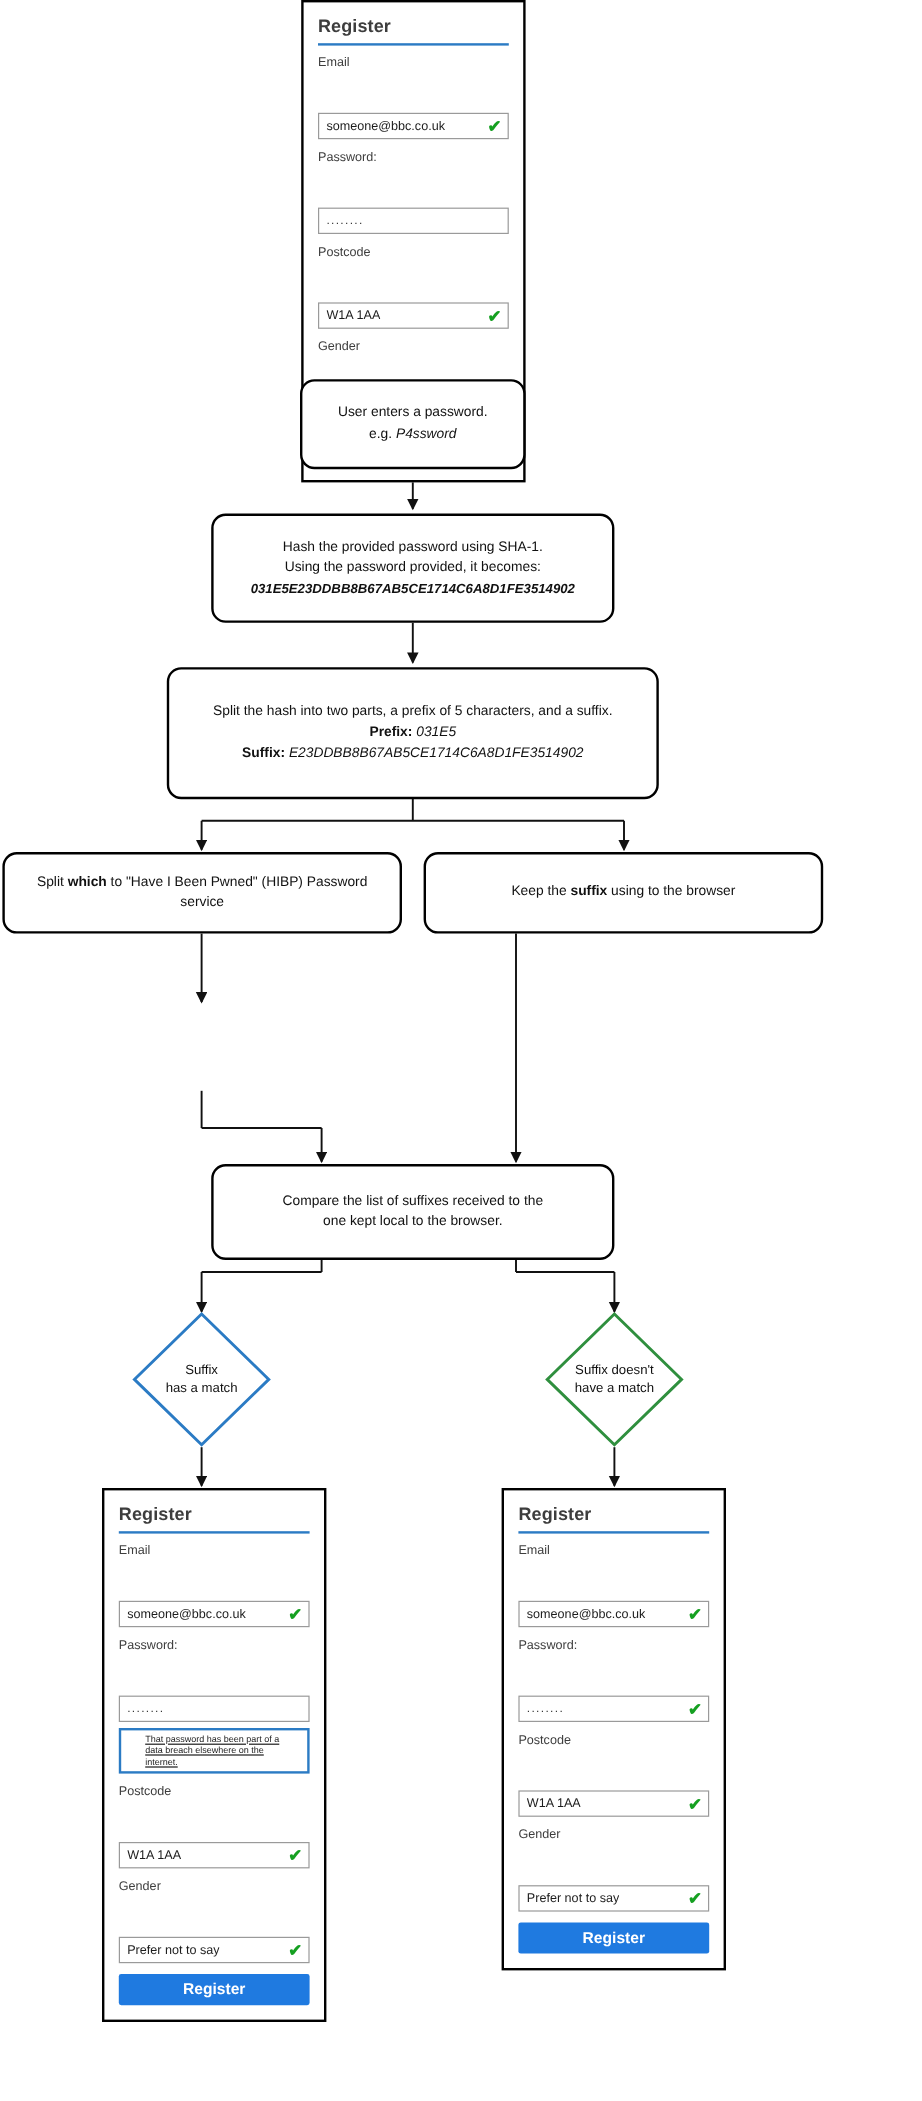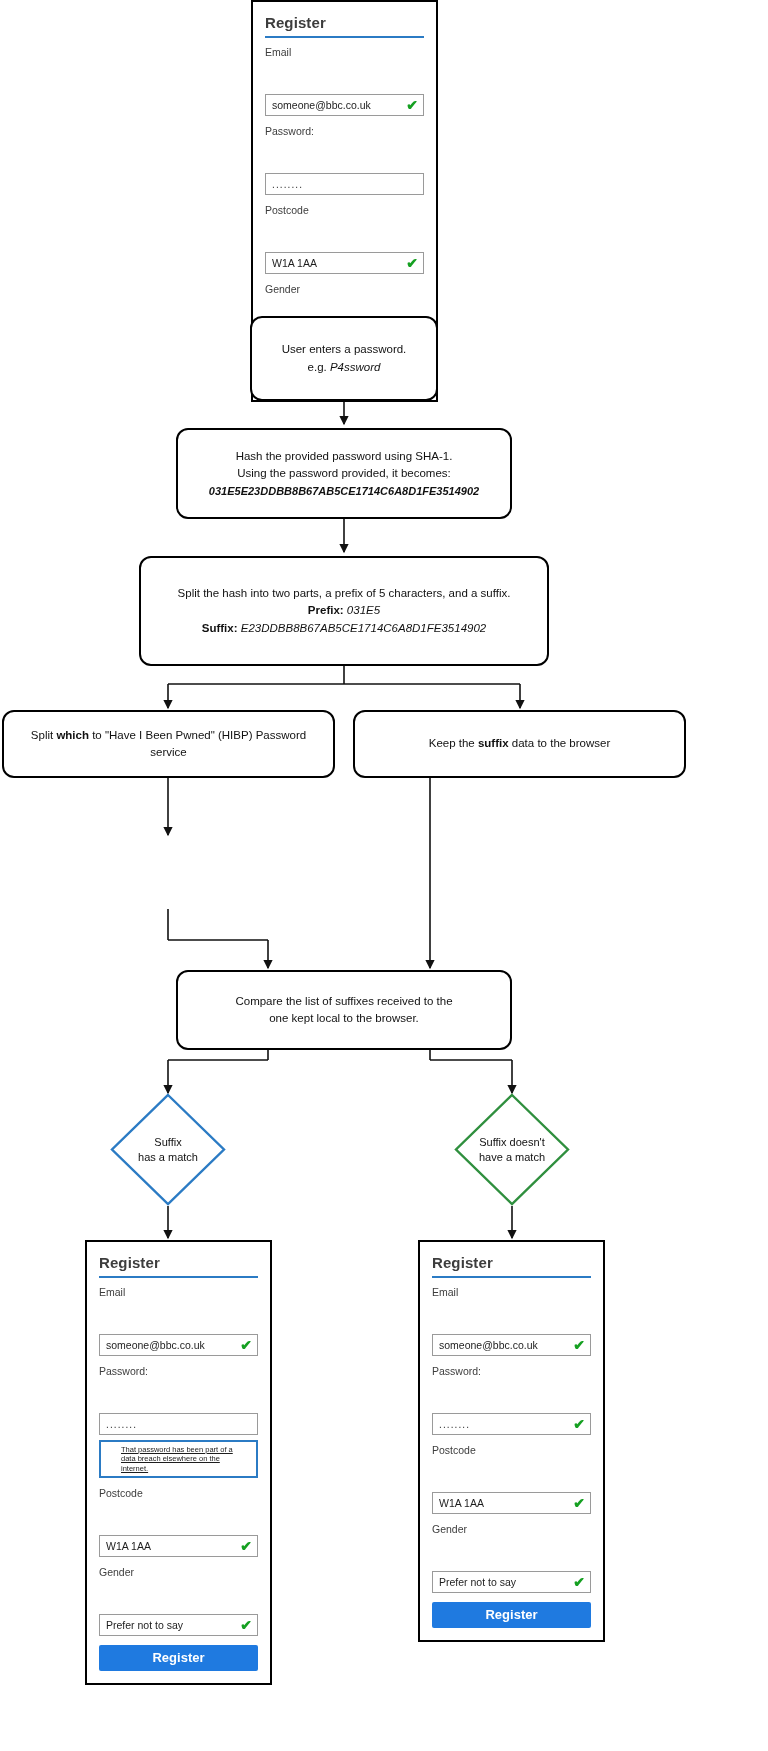--- a/index.html
+++ b/index.html
@@ -225,21 +225,21 @@
       <div class="fld-label">Gender</div>
       <div class="fld-box">
         <span class="fld-val">Prefer not to say</span>
         <span class="tick">✔</span>
       </div>
     </div>
 
     <div class="reg-btn">Register</div>
   </div>
 
-  <div class="node proc" style="left:250px; top:316px; width:188px; height:85px;">
+  <div class="node proc" style="left:250px; top:316px; width:188px; height:75px;">
     <span class="ln">User enters a password.</span>
     <span class="ln"><span>e.g. </span><span class="it">P4ssword</span></span>
   </div>
 
   <div class="node proc" style="left:176px; top:428px; width:336px; height:91px;text-align:center;">
     <span class="ln">Hash the provided password using SHA-1.</span>
     <span class="ln">Using the password provided, it becomes:</span>
     <span class="ln it bd" style="font-size:11px;">031E5E23DDBB8B67AB5CE1714C6A8D1FE3514902</span>
   </div>
 
@@ -247,21 +247,21 @@
     <span class="ln">Split the hash into two parts, a prefix of 5 characters, and a suffix.</span>
     <span class="ln"><span class="bd">Prefix:</span><span class="it"> </span><span class="it">031E5</span></span>
     <span class="ln"><span class="bd">Suffix:</span><span class="it"> </span><span class="it">E23DDBB8B67AB5CE1714C6A8D1FE3514902</span></span>
   </div>
 
   <div class="node proc" style="left:2px; top:710px; width:333px; height:68px;">
     <span class="ln wrap"><span>Split </span><span class="bd">which</span><span> to "Have I Been Pwned" (HIBP) Password service</span></span>
   </div>
 
   <div class="node proc" style="left:353px; top:710px; width:333px; height:68px;">
-    <span class="ln wrap"><span>Keep the </span><span class="bd">suffix</span><span> data to the browser</span></span>
+    <span class="ln wrap"><span>Keep the </span><span class="bd">suffix</span><span> using to the browser</span></span>
   </div>
 
 
   <div class="node proc" style="left:176px; top:970px; width:336px; height:80px;">
     <span class="ln">Compare the list of suffixes received to the</span>
     <span class="ln">one kept local to the browser.</span>
   </div>
 
   <div class="diamond-wrap" style="left:110px; top:1093px; width:116px; height:113px;">
     <svg width="116" height="113" viewBox="0 0 116 113">

